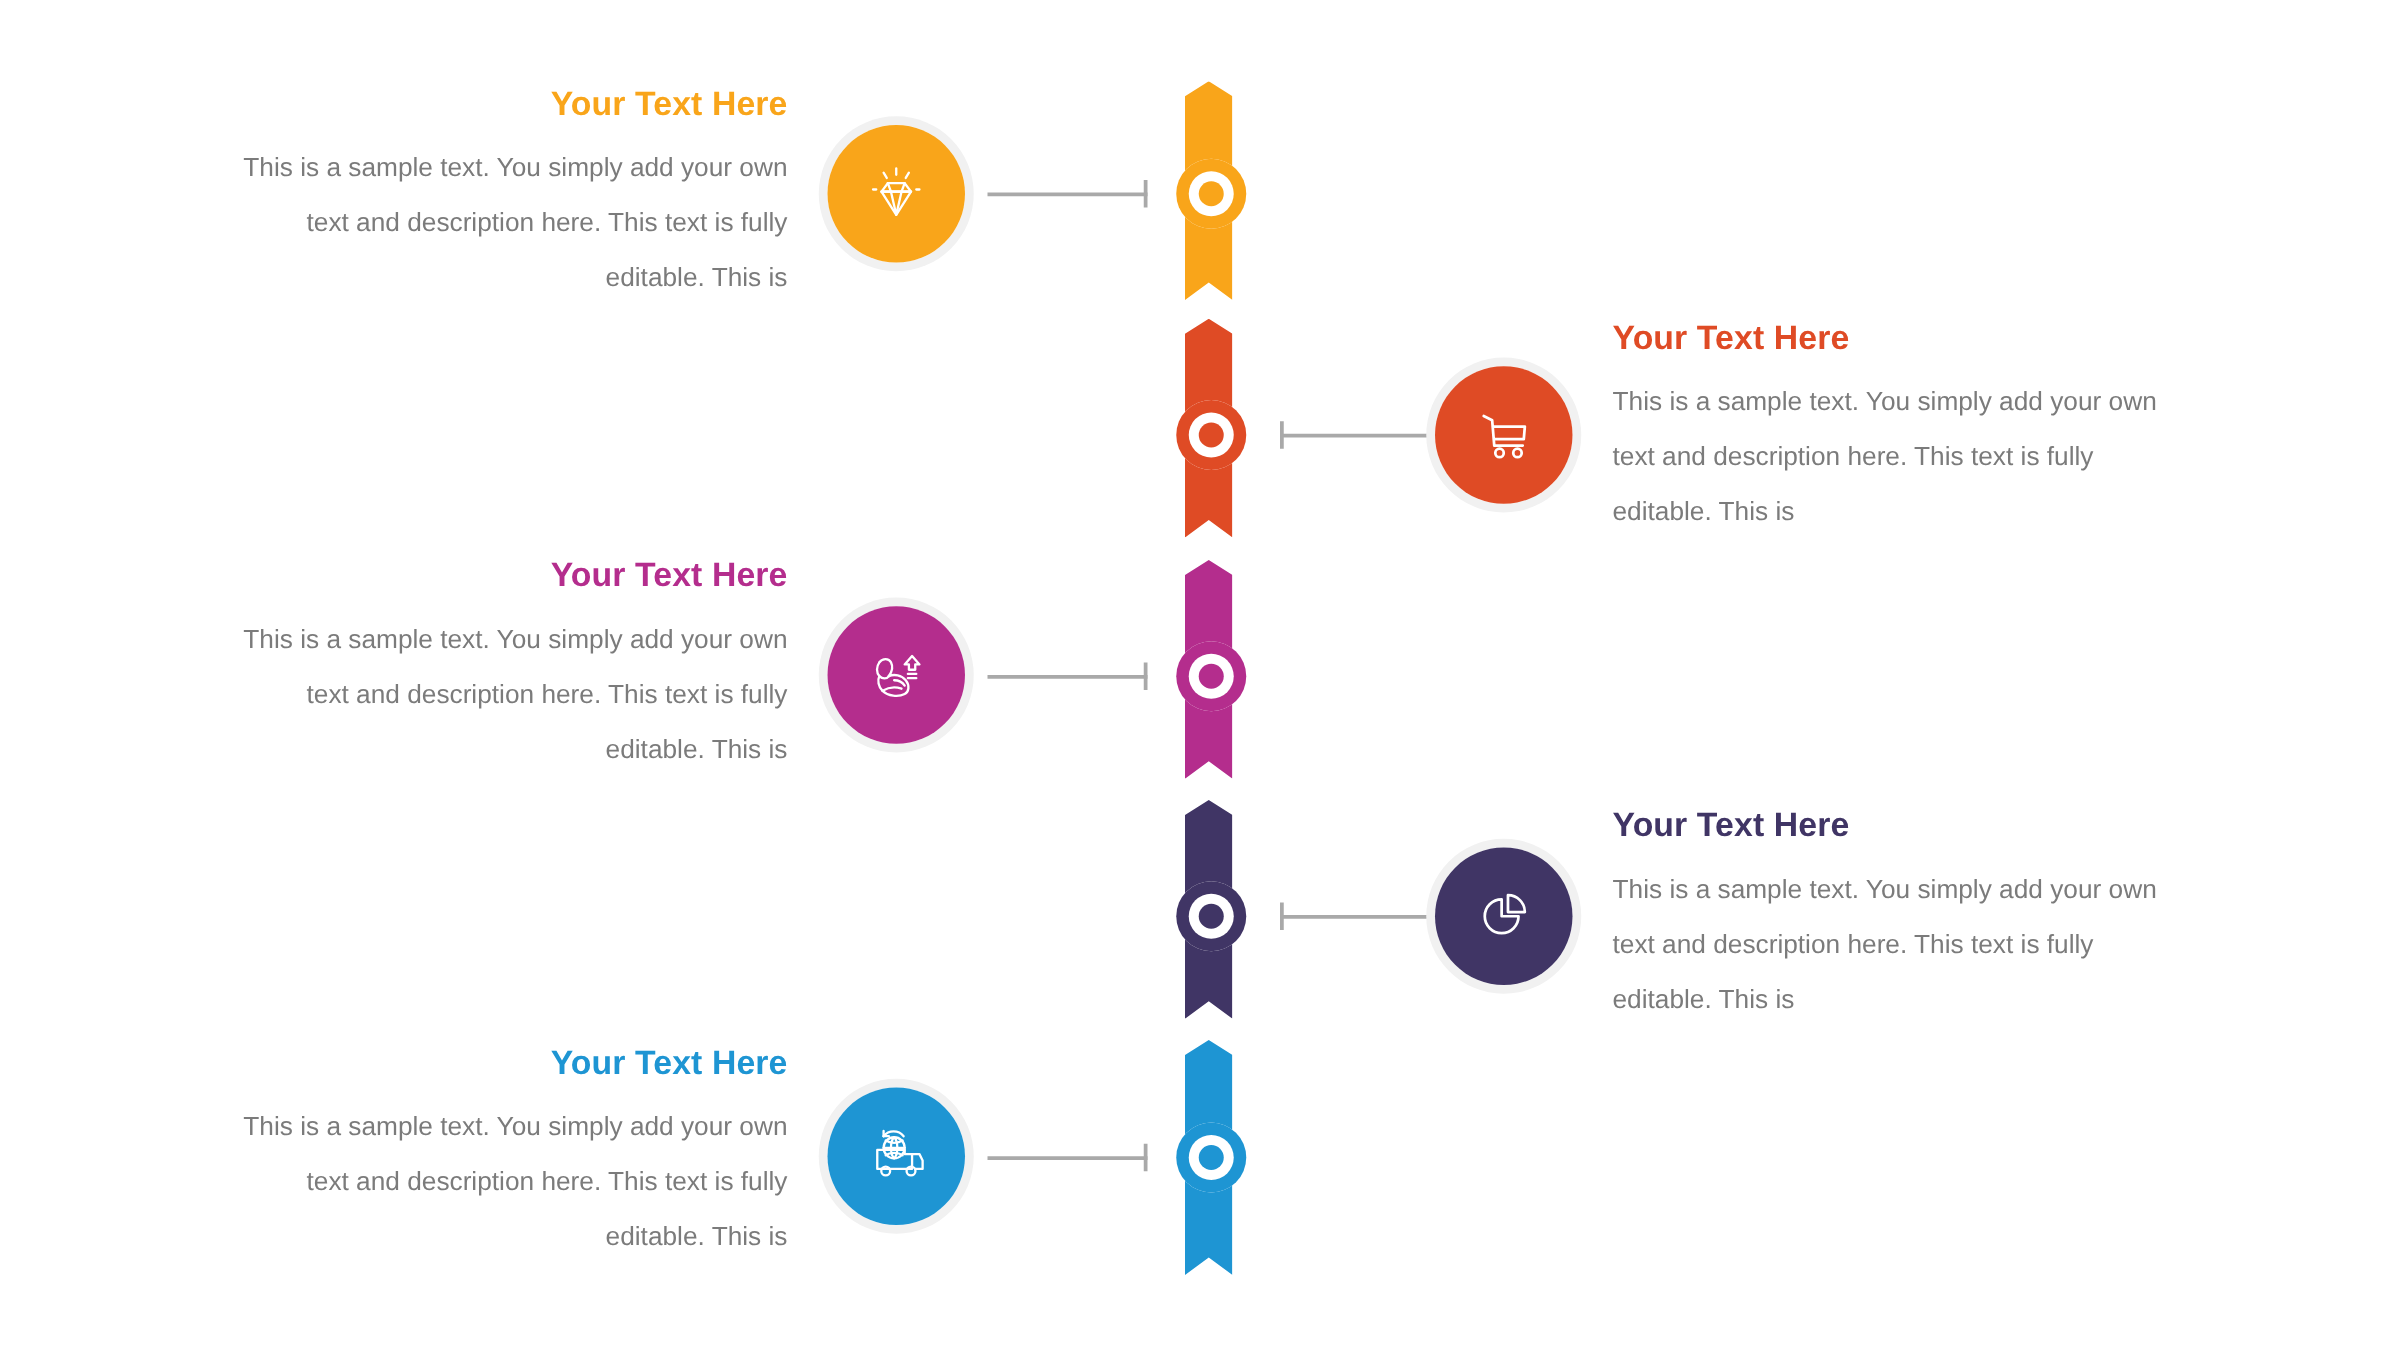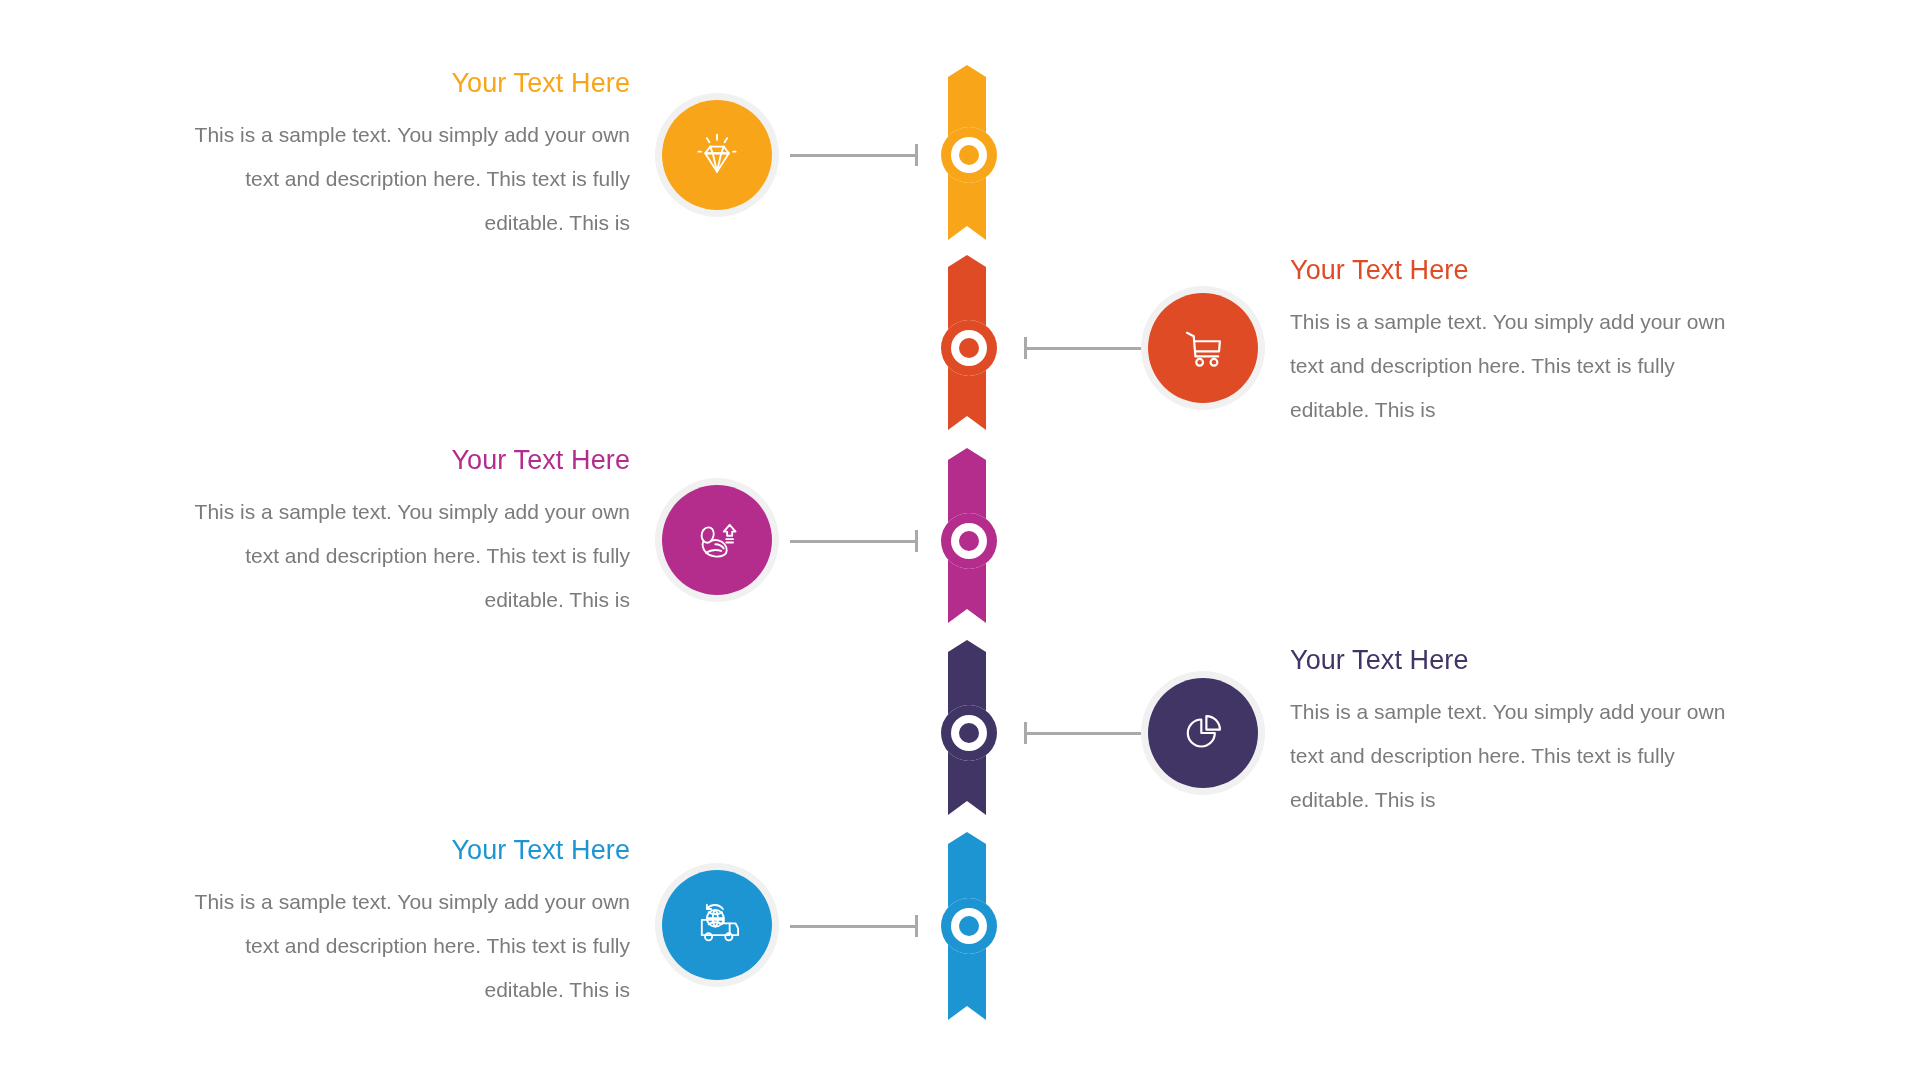--- a/index.html
+++ b/index.html
@@ -93,21 +93,21 @@
   }
   .connector.to-right .cap { left: 0; }
   .connector.to-left  .cap { right: 0; }
 
   
   .tblock { position: absolute; width: 460px; }
   .tblock.left  { text-align: right; }
   .tblock.right { text-align: left; }
   .tblock .title {
     font-size: 27px;
-    font-weight: normal;
+    font-weight: bold;
     letter-spacing: .1px;
     margin-bottom: 14px;
   }
   .tblock .body {
     font-size: 21px;
     line-height: 44px;
     color: #7b7b7b;
   }
 </style>
 </head>

